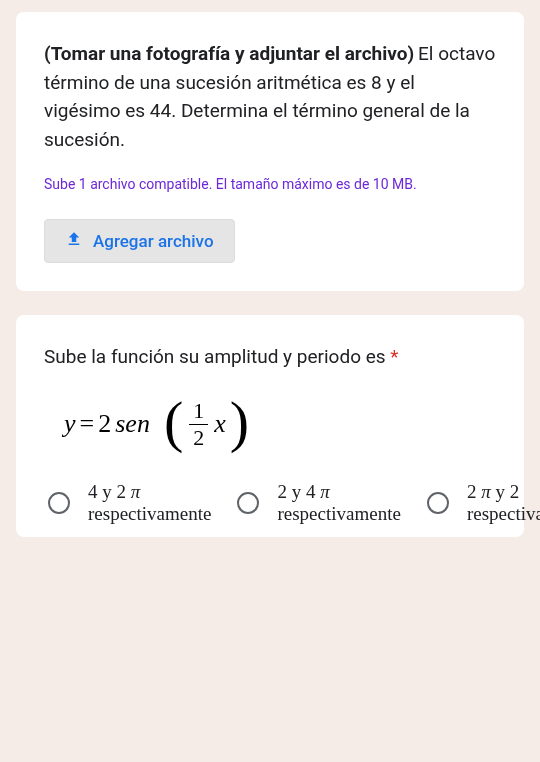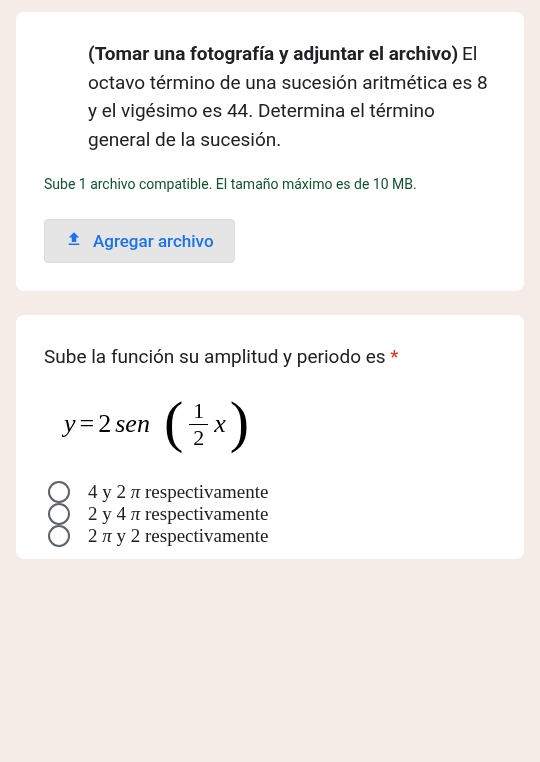--- a/index.html
+++ b/index.html
@@ -26,25 +26,24 @@
       line-height: 1.5;
     }
     .q1-body {
       font-size: 19px;
       font-weight: 400;
       color: #202124;
       line-height: 1.5;
     }
     .q1-heading {
       margin-bottom: 20px;
-      margin-left: 44px;
     }
     .upload-hint {
       font-size: 14px;
-      color: #14532d;
+      color: #6d28d9;
       line-height: 1.5;
       margin-bottom: 24px;
     }
     .add-file-btn {
       display: inline-flex;
       align-items: center;
       gap: 10px;
       border: 1px solid #dadce0;
       border-radius: 4px;
       background: #e5e5e5;
@@ -100,21 +99,22 @@
     }
     .frac .num {
       border-bottom: 1.5px solid #000;
       padding: 0 4px 2px 4px;
     }
     .frac .den {
       padding: 2px 4px 0 4px;
     }
     .options {
       display: flex;
-      flex-direction: column;
+      flex-direction: row;
+      gap: 26px;
       padding-left: 4px;
     }
     .option {
       display: flex;
       align-items: center;
       gap: 18px;
       cursor: pointer;
     }
     .radio {
       width: 22px;

